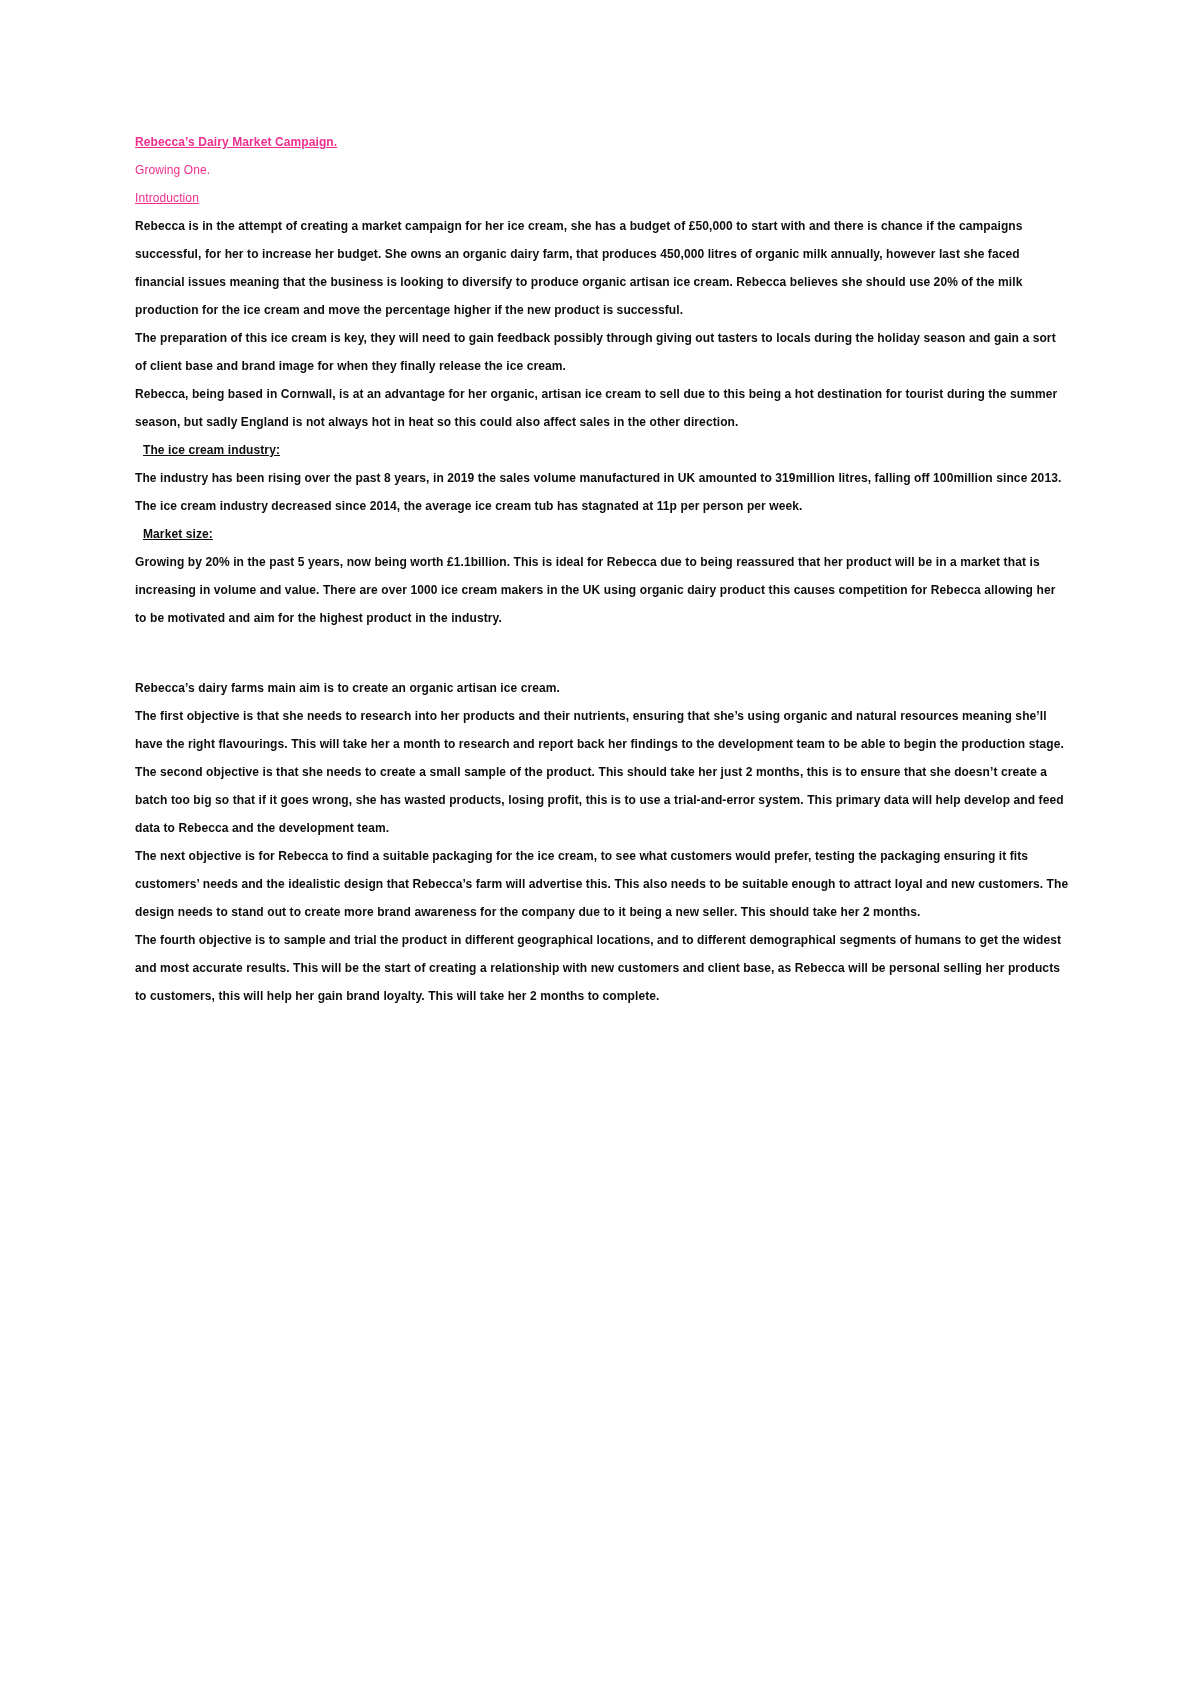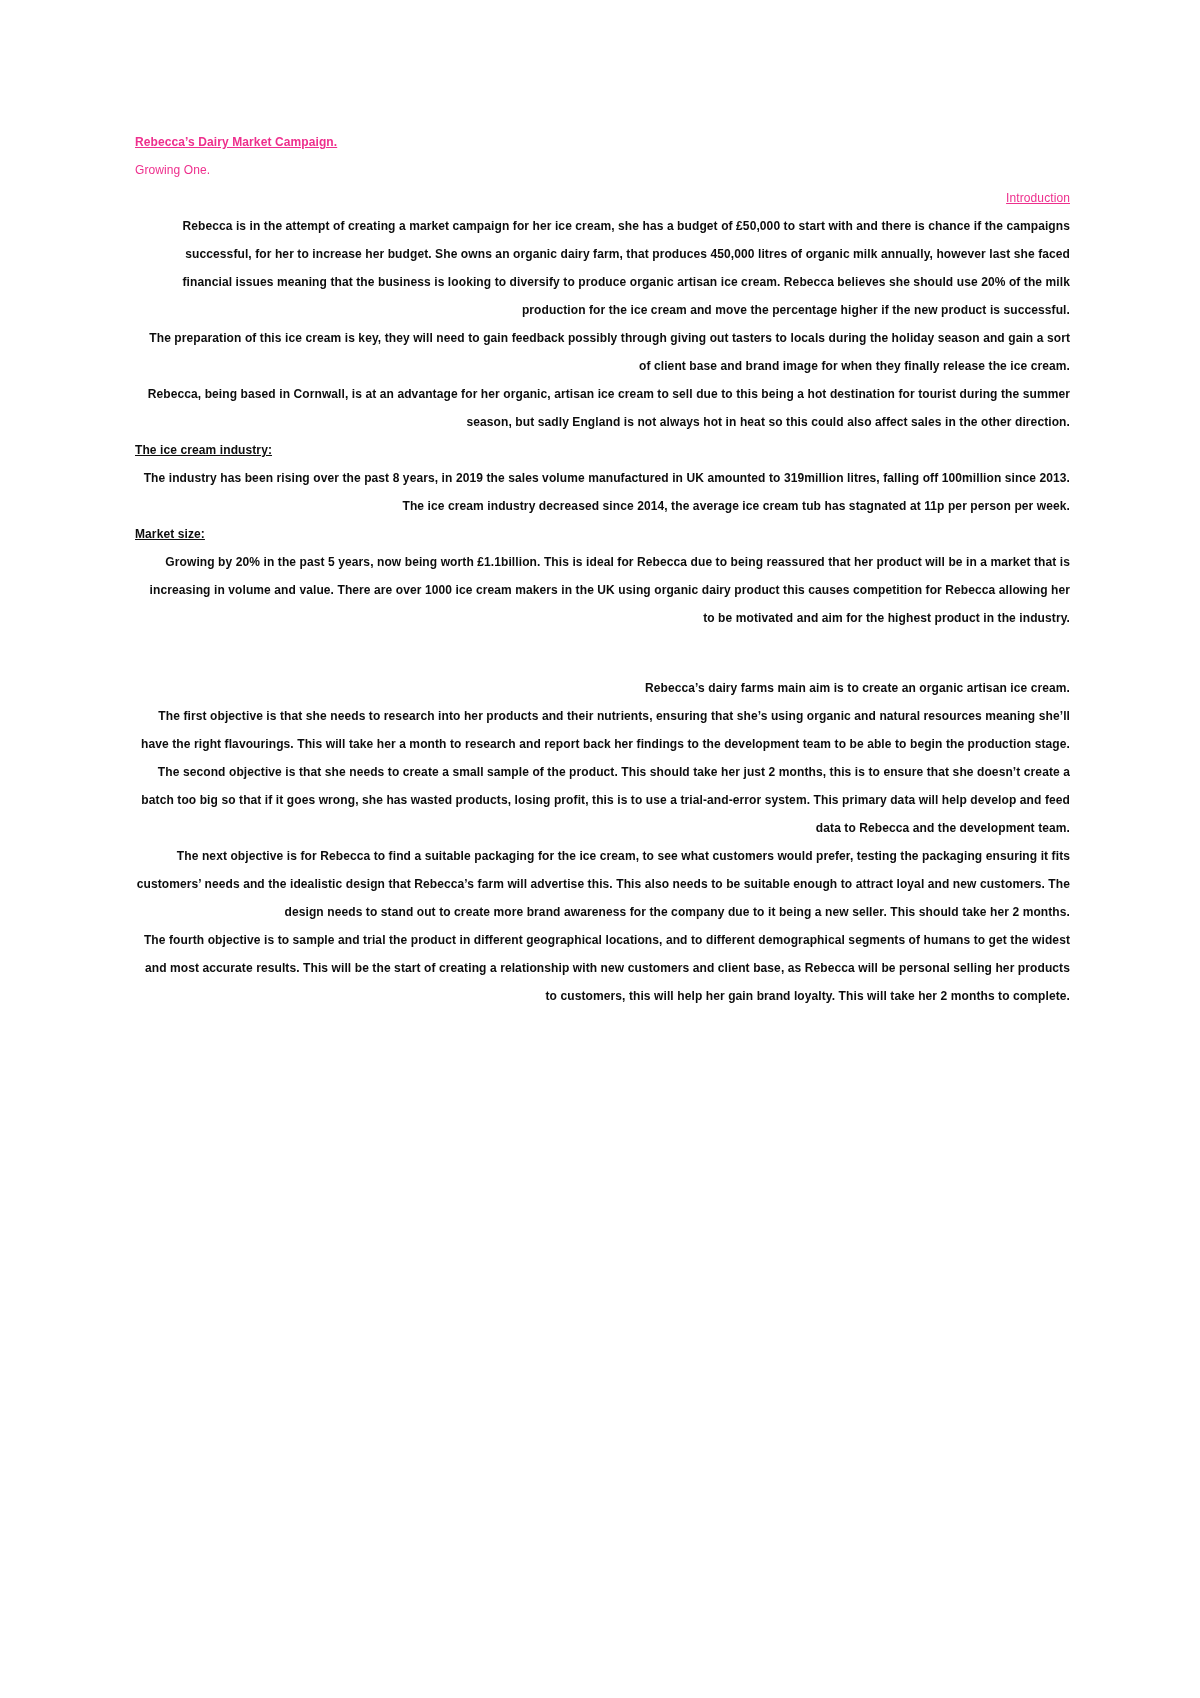--- a/index.html
+++ b/index.html
@@ -33,31 +33,30 @@
     font-weight: 700;
   }
   .block.pink {
     color: var(--accent, #ee2f8d);
     font-weight: 400;
   }
   .block.pink-underline {
     color: var(--accent, #ee2f8d);
     font-weight: 400;
     text-decoration: underline;
-    text-align: right;
   }
   .block.black-underline {
     color: #0d0d0d;
     text-decoration: underline;
     font-weight: 700;
+    margin-left: 8px;
   }
   .block.body {
     color: #0d0d0d;
     font-weight: 700;
-    text-align: right;
   }
   .block.spacer {
     height: 42px;
   }
 </style>
 </head>
 <body>
 
 <div class="page">
     <div class="block title">Rebecca’s Dairy Market Campaign.</div>

